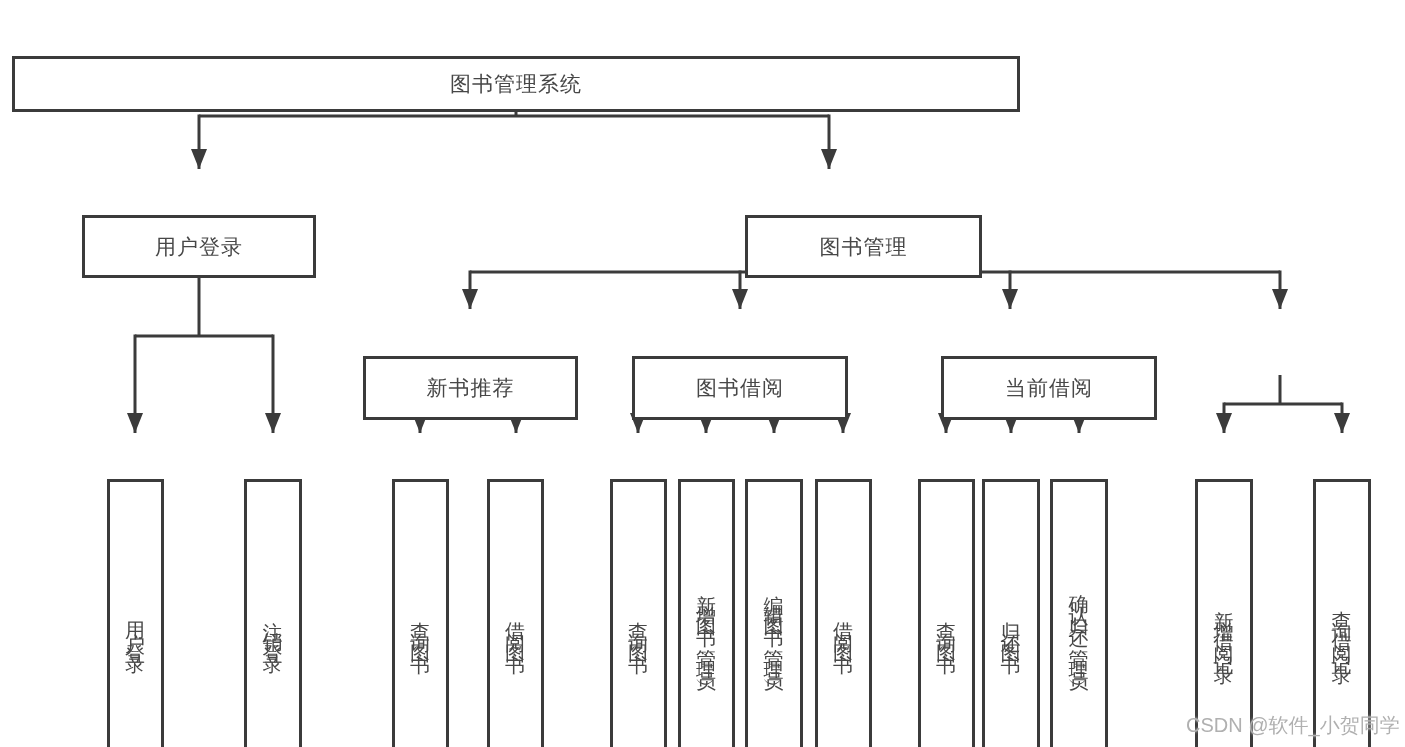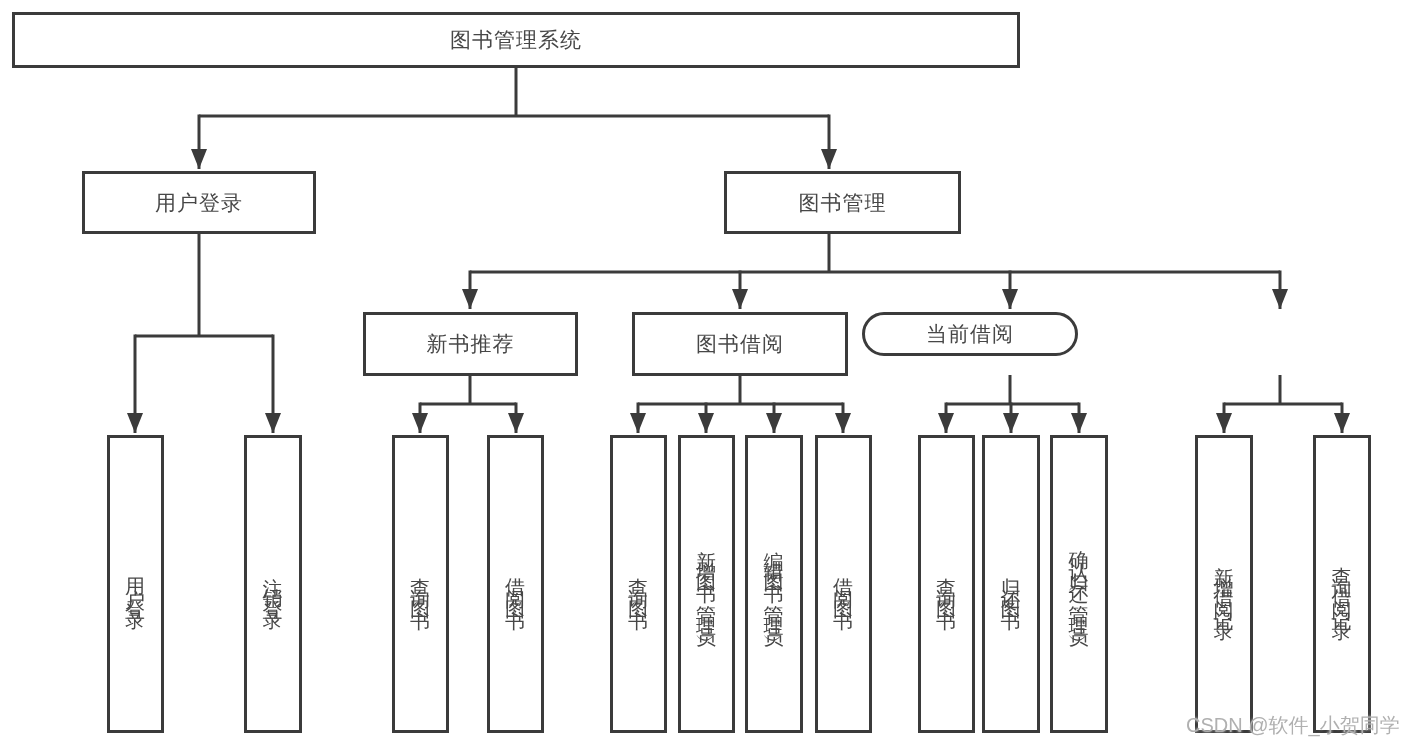--- a/index.html
+++ b/index.html
@@ -30,20 +30,21 @@
   }
   .connector-svg .arrowhead { fill: var(--line); }
   .node {
     position: absolute;
     border: 3px solid var(--line);
     background: var(--bg);
     display: flex;
     align-items: center;
     justify-content: center;
     color: var(--text);
+    margin-top: 44px;
   }
   .node.hbox span {
     font-size: 21px;
     letter-spacing: 1px;
     white-space: nowrap;
   }
   .node.vbox span {
     writing-mode: vertical-rl;
     text-orientation: mixed;
     font-size: 20px;
@@ -115,31 +116,31 @@
     <path class="wire" marker-end="url(#arrow)" d="M1342 402.5 V433"></path>
   </svg>
 
   <div class="node hbox" style="left:12px; top:12px; width:1008px; height:56px;">
     <span>图书管理系统</span>
   </div>
 
   <div class="node hbox" style="left:82px; top:171px; width:234px; height:63px;">
     <span>用户登录</span>
   </div>
-  <div class="node hbox" style="left:724px; top:171px; width:237px; height:63px;">
+  <div class="node hbox" style="left:745px; top:171px; width:237px; height:63px;">
     <span>图书管理</span>
   </div>
 
   <div class="node hbox" style="left:632px; top:312px; width:216px; height:64px;">
     <span>图书借阅</span>
   </div>
   <div class="node hbox" style="left:363px; top:312px; width:215px; height:64px;">
     <span>新书推荐</span>
   </div>
-  <div class="node hbox" style="left:862px; top:312px; width:216px; height:44px;border-radius:25px;">
+  <div class="node hbox" style="left:941px; top:312px; width:216px; height:64px;">
     <span>当前借阅</span>
   </div>
 
   <div class="node vbox" style="left:107px; top:435px; width:57px; height:298px;">
     <span>用户登录</span>
   </div>
   <div class="node vbox" style="left:244px; top:435px; width:58px; height:298px;">
     <span>注销登录</span>
   </div>
 

